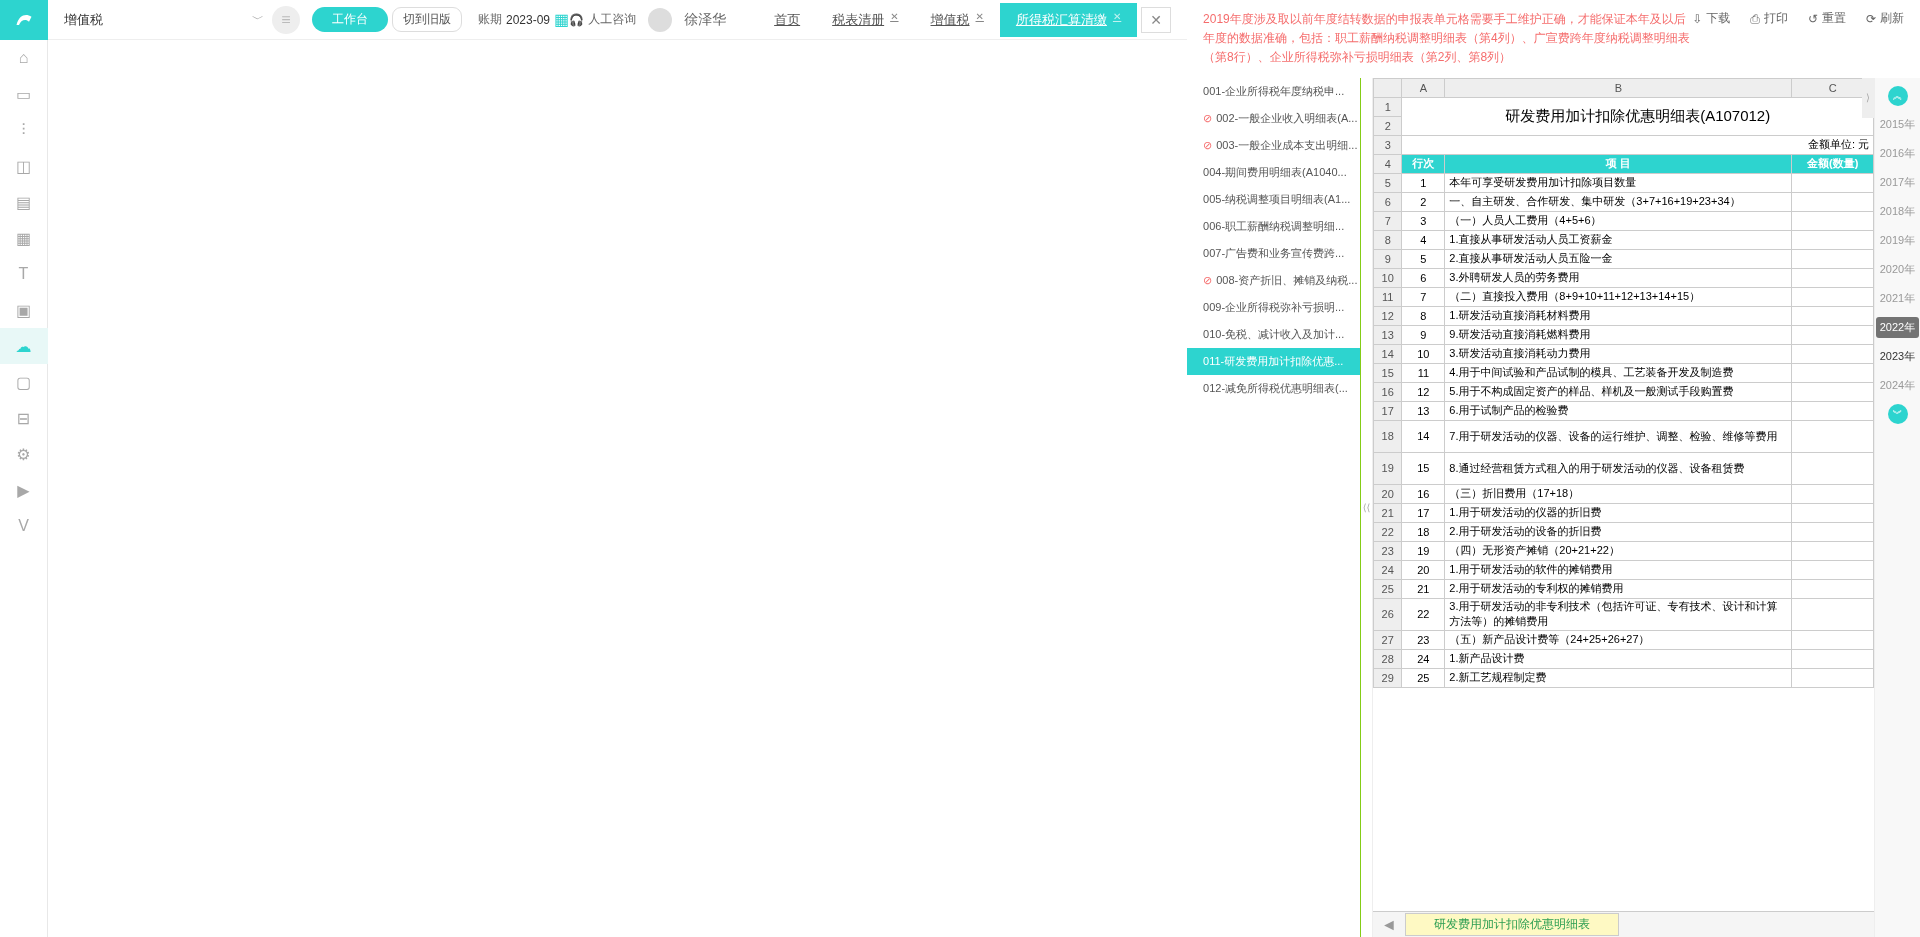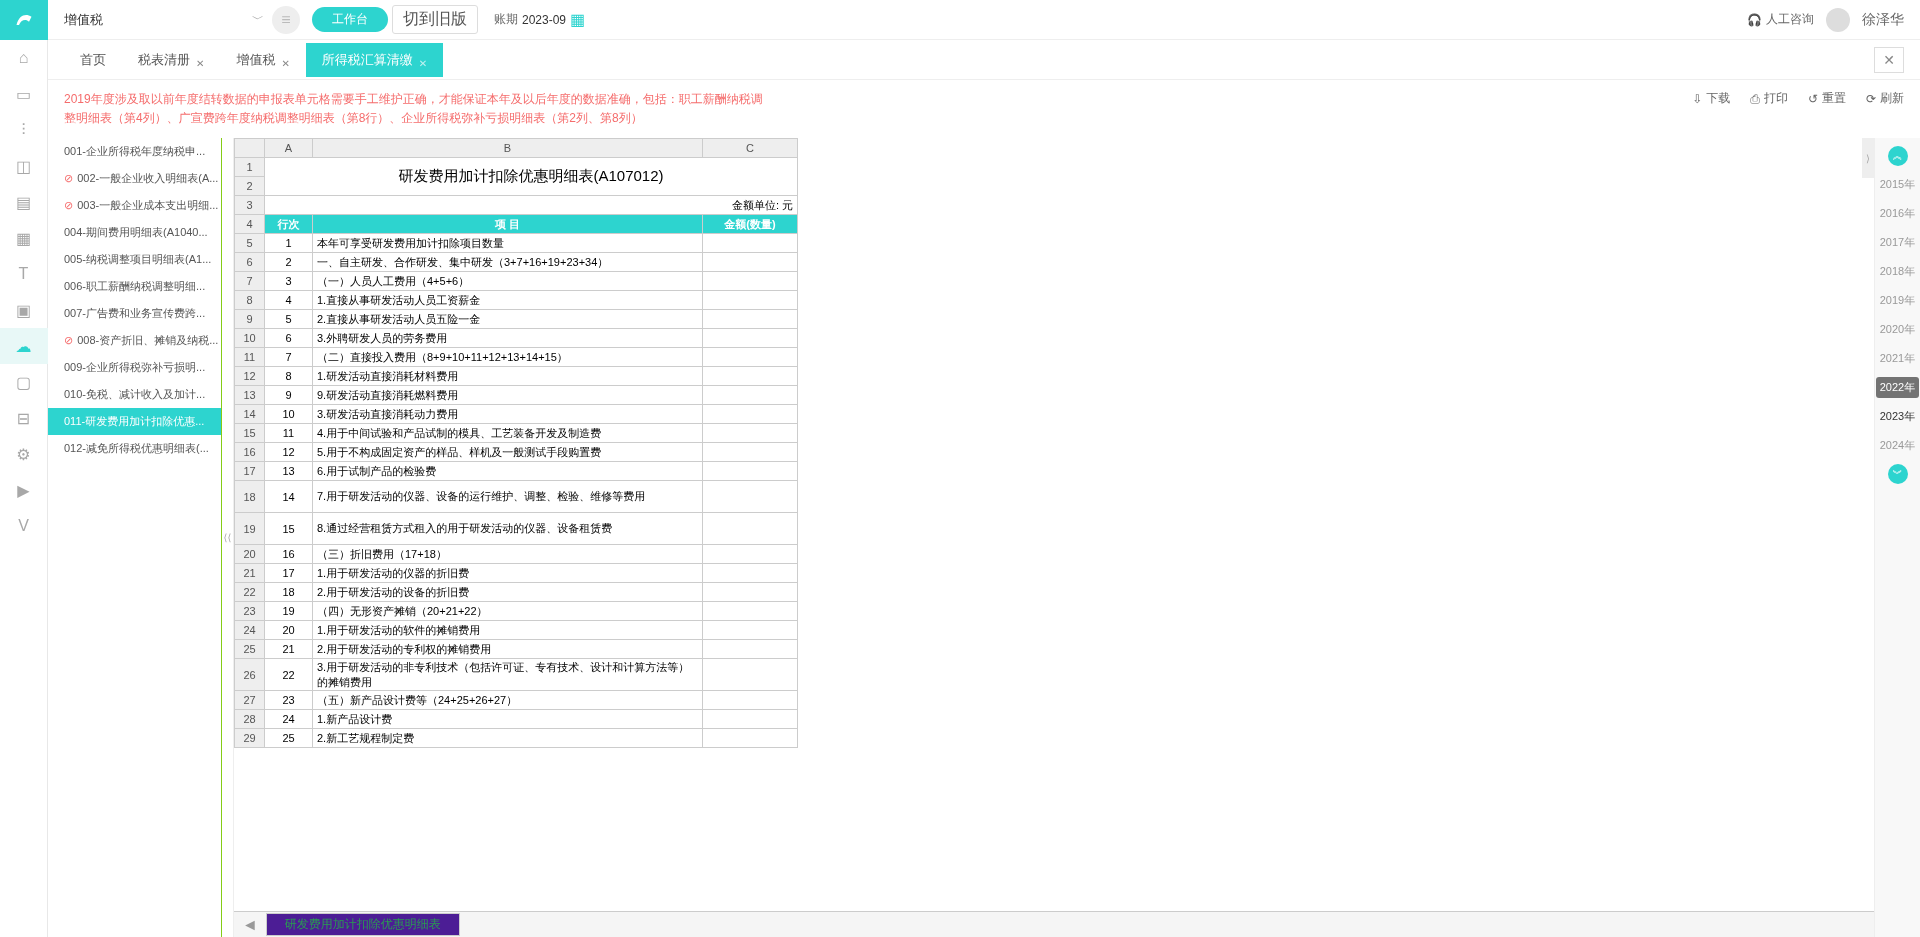--- a/index.html
+++ b/index.html
@@ -5,39 +5,39 @@
 * { margin: 0; padding: 0; box-sizing: border-box; font-family: "Microsoft YaHei", Arial, sans-serif; }
 body { background: #f5f7fa; overflow: hidden; }
 .app { display: flex; height: 937px; width: 1920px; }
 
 .sidebar { width: 48px; background: #fff; border-right: 1px solid #e8e8e8; display: flex; flex-direction: column; align-items: center; }
 .logo { width: 48px; height: 40px; background: #2dd4cf; display: flex; align-items: center; justify-content: center; }
 .logo svg { fill: #fff; }
 .side-icon { width: 48px; height: 36px; display: flex; align-items: center; justify-content: center; cursor: pointer; color: #a8a8a8; }
 .side-icon.active { background: #e8f8f7; color: #2dd4cf; }
 
-.main { flex: 1; display: flex; flex-direction: column; background: #fff; }
+.main { flex: 1; display: flex; flex-direction: row; background: #fff; }
 
 .topbar { height: 40px; background: #fff; display: flex; align-items: center; padding: 0 16px; border-bottom: 1px solid #eee; }
 .dropdown { display: flex; align-items: center; gap: 8px; width: 200px; }
 .dropdown-text { font-size: 13px; color: #333; }
 .chevron { color: #aaa; font-size: 12px; cursor: pointer; }
 .circle-btn { width: 28px; height: 28px; border-radius: 50%; background: #eee; margin: 0 8px; cursor: pointer; display: flex; align-items: center; justify-content: center; color: #bbb; }
 .pill-btn { padding: 4px 20px; background: #2dd4cf; color: #fff; border-radius: 14px; font-size: 12px; cursor: pointer; margin: 0 4px; }
-.switch-btn { padding: 3px 10px; border: 1px solid #ddd; border-radius: 3px; font-size: 16px; cursor: pointer; color: #555; }
+.switch-btn { padding: 3px 10px; border: 1px solid #ddd; border-radius: 9px; font-size: 12px; cursor: pointer; color: #555; }
 .period-label { font-size: 12px; color: #666; margin-left: 16px; }
 .period-value { font-size: 12px; color: #333; margin-left: 4px; }
 .cal-icon { color: #2dd4cf; margin-left: 4px; cursor: pointer; }
 .topbar-right { margin-left: auto; display: flex; align-items: center; gap: 12px; }
 .consult { display: flex; align-items: center; gap: 4px; font-size: 12px; color: #666; cursor: pointer; }
 .avatar { width: 24px; height: 24px; border-radius: 50%; background: #ddd; }
 .username { font-size: 14px; color: #666; }
 
 .tabbar { height: 40px; display: flex; align-items: center; padding: 0 16px; border-bottom: 1px solid #eee; gap: 4px; }
-.tab { padding: 8px 16px; font-size: 13px; color: #555; cursor: pointer; display: flex; align-items: flex-end; gap: 6px; }
+.tab { padding: 8px 16px; font-size: 13px; color: #555; cursor: pointer; display: flex; align-items: flex-start; gap: 6px; text-decoration: underline; }
 .tab.active { background: #2dd4cf; color: #fff; }
 .tab-close { font-size: 10px; opacity: 0.7; cursor: pointer; }
 .tab-end-close { margin-left: auto; padding: 4px 8px; cursor: pointer; color: #888; border: 1px solid #ddd; font-size: 14px; }
 
 .warnbar { padding: 10px 16px; display: flex; align-items: flex-start; }
 .warn-text { color: #f56c6c; font-size: 12px; line-height: 1.6; flex: 1; max-width: 700px; }
 .actions { margin-left: auto; display: flex; gap: 20px; align-items: center; }
 .action-item { display: flex; align-items: center; gap: 4px; font-size: 12px; color: #666; cursor: pointer; }
 
 .body { flex: 1; display: flex; overflow: hidden; }
@@ -56,21 +56,21 @@
 .colhdr { background: #eee; text-align: center; color: #555; font-weight: normal; }
 .rowhdr { background: #eee; text-align: center; color: #555; width: 30px; }
 .title-row { text-align: center; font-weight: normal; font-size: 15px; height: 36px; }
 .unit-row { text-align: right; font-size: 11px; padding-left: 10px; }
 .teal-hdr { background: #2dd4cf; color: #fff; text-align: center; font-weight: bold; }
 .col-xuhao { width: 48px; }
 .col-proj { width: 390px; }
 .col-amt { width: 95px; }
 .sheet-tabs { height: 26px; border-top: 1px solid #ccc; display: flex; align-items: center; background: #f5f5f5; }
 .sheet-tab-nav { padding: 0 8px; color: #999; cursor: pointer; }
-.sheet-tab { padding: 2px 18px; background: #4c1d95; border: 1px solid #ccc; color: #2a9d51; font-size: 12px; cursor: pointer; text-align: right; }
+.sheet-tab { padding: 2px 28px; background: #fef9c3; border: 1px solid #ccc; color: #2a9d51; font-size: 12px; cursor: pointer; text-align: right; }
 
 .years { width: 46px; background: #f8f8f8; border-left: 1px solid #eee; display: flex; flex-direction: column; align-items: center; padding-top: 8px; gap: 8px; }
 .year-btn { font-size: 11px; color: #999; padding: 3px 4px; cursor: pointer; border-radius: 3px; }
 .year-btn.active { background: #737373; color: #fff; }
 .year-btn.current { color: #333; }
 .year-arrow { width: 20px; height: 20px; border-radius: 50%; background: #2dd4cf; color: #fff; display: flex; align-items: center; justify-content: center; cursor: pointer; font-size: 10px; }
 .expand-handle { position: absolute; right: 0; top: 0; width: 12px; height: 40px; background: #eee; cursor: pointer; display:flex; align-items:center; justify-content:center; color:#aaa; font-size:10px; }
 
 .contentwrap { flex:1; display:flex; flex-direction:column; overflow:hidden; }
 </style>

